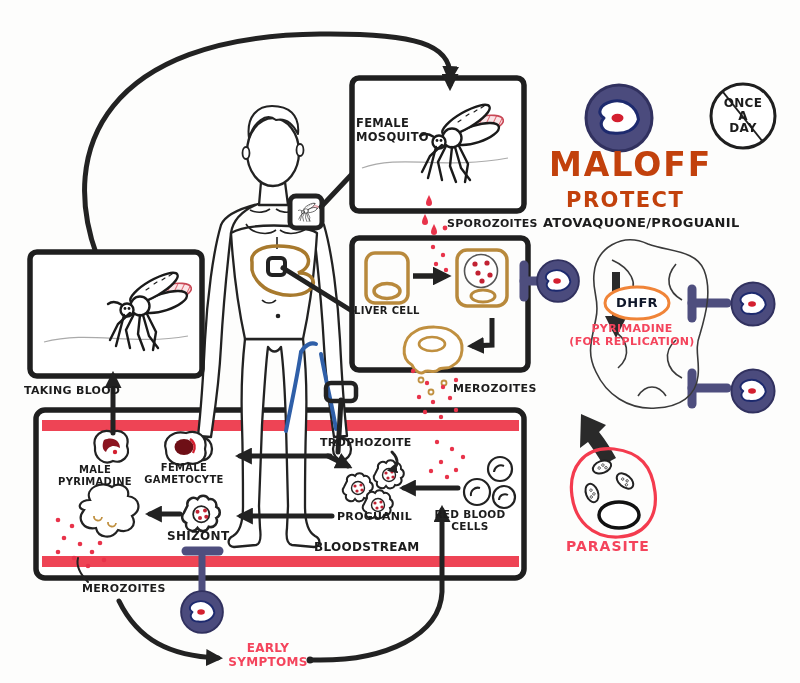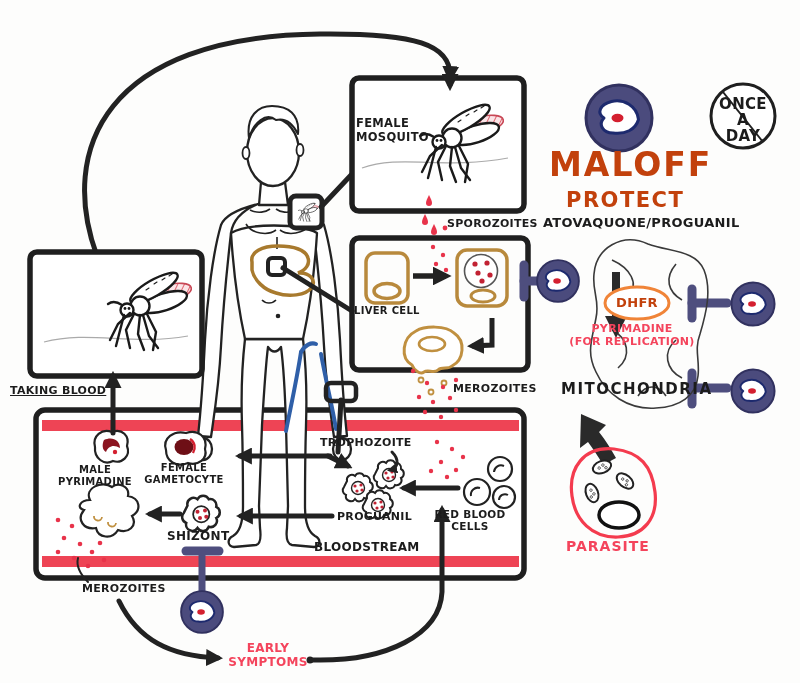--- a/index.html
+++ b/index.html
@@ -5,21 +5,21 @@
   html,body{margin:0;padding:0;background:#fff;}
   #stage{position:relative;width:800px;height:683px;background:#fdfdfc;overflow:hidden;
          font-family:"DejaVu Sans",sans-serif;}
   #art{position:absolute;left:0;top:0;}
   .lbl{position:absolute;font-weight:bold;font-size:11px;color:#1c1c1c;line-height:1.18;
        text-align:center;letter-spacing:.3px;white-space:pre-line;}
   .nw{white-space:nowrap;}
   .tal{text-align:left;}
   .red{color:#f4445c;}
   .purple{color:#c2410c;}
-  .orange{color:#c2410c;}
+  .orange{color:#0f172a;}
 </style>
 </head>
 <body>
 
 <div id="stage">
 
 <svg id="art" width="800" height="683" viewBox="0 0 800 683">
   <defs>
     <marker id="ah" viewBox="0 0 10 10" refX="7" refY="5" markerWidth="3.4" markerHeight="3.4" orient="auto-start-reverse">
           <path d="M0,0 L10,5 L0,10 Z" fill="#222"></path>
@@ -308,39 +308,38 @@
     <use href="#beang" transform="translate(592,493) rotate(70)"></use>
     <ellipse cx="619" cy="515" rx="20" ry="13" fill="#fff" stroke="#111" stroke-width="3.5"></ellipse>
   </g>
 </svg>
 
 <div class="lbl tal" style="left:356px;top:117px;width:90px;font-size:11.5px">FEMALE
 MOSQUITO</div>
 <div class="lbl nw" style="left:447px;top:218px;">SPOROZOITES</div>
 <div class="lbl nw" style="left:354px;top:305px;font-size:10px">LIVER CELL</div>
 <div class="lbl nw" style="left:453px;top:383px;">MEROZOITES</div>
-<div class="lbl nw" style="left:10px;top:385px;text-decoration:underline;">TAKING BLOOD</div>
+<div class="lbl nw" style="left:24px;top:385px;">TAKING BLOOD</div>
 <div class="lbl" style="left:50px;top:464px;width:90px;font-size:10px">MALE
 PYRIMADINE</div>
 <div class="lbl" style="left:138px;top:462px;width:92px;font-size:10px">FEMALE
 GAMETOCYTE</div>
 <div class="lbl nw" style="left:167px;top:529px;font-size:12px">SHIZONT</div>
 <div class="lbl nw" style="left:82px;top:583px;">MEROZOITES</div>
 <div class="lbl nw" style="left:320px;top:437px;">TROPHOZOITE</div>
 <div class="lbl nw" style="left:337px;top:511px;">PROGUANIL</div>
 <div class="lbl" style="left:430px;top:508px;width:80px;font-size:10.5px">RED BLOOD
 CELLS</div>
 <div class="lbl nw" style="left:314px;top:540px;font-size:12px">BLOODSTREAM</div>
 <div class="lbl nw red" style="left:566px;top:538px;font-size:14px;letter-spacing:1px">PARASITE</div>
 <div class="lbl red" style="left:226px;top:641px;width:84px;font-size:12px">EARLY
 SYMPTOMS</div>
 <div class="lbl orange" style="left:605px;top:295px;width:64px;font-size:13px">DHFR</div>
 <div class="lbl red" style="left:562px;top:323px;width:140px;font-size:11px">PYRIMADINE
 (FOR REPLICATION)</div>
-<div class="lbl nw" style="left:561px;top:381px;font-size:15px;letter-spacing:1.5px">MITOCHONDRIA</div>
 <div class="lbl nw purple" style="left:549px;top:146px;font-size:33px;letter-spacing:2px">MALOFF</div>
 <div class="lbl nw" style="left:543px;top:215px;font-size:13px">ATOVAQUONE/PROGUANIL</div>
 <div class="lbl nw purple" style="left:566px;top:188px;font-size:21px;letter-spacing:1.5px">PROTECT</div>
-<div class="lbl" style="left:719px;top:97px;width:48px;font-size:15px;line-height:1.05">ONCE
+<div class="lbl" style="left:719px;top:97px;width:48px;font-size:12px;line-height:1.05">ONCE
 A
 DAY</div>
 
 </div>
 
 </body></html>

